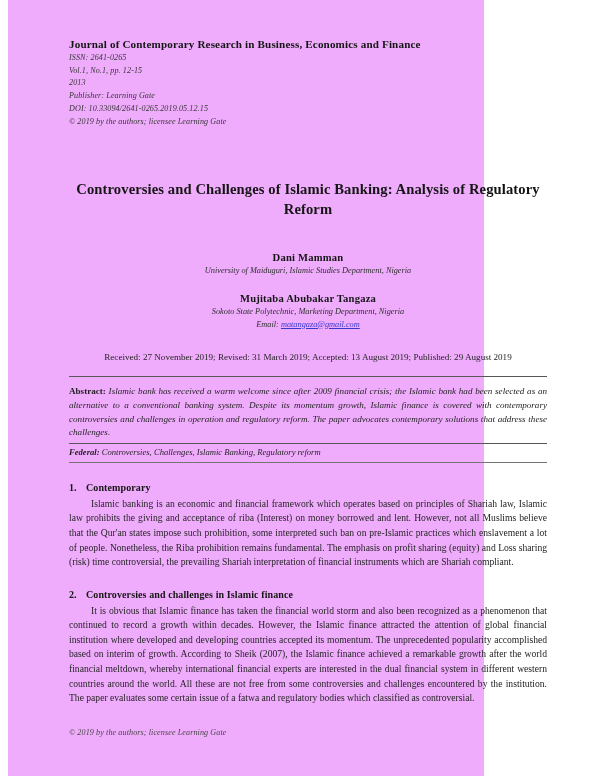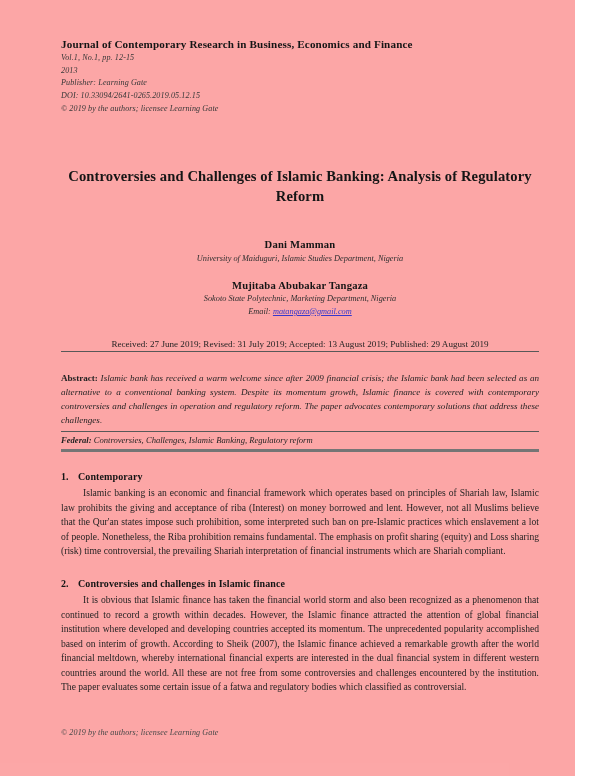--- a/index.html
+++ b/index.html
@@ -12,25 +12,25 @@
     height: 776px;
     font-family: "Liberation Serif", "DejaVu Serif", serif;
     color: #1c1c1c;
     position: relative;
     overflow: hidden;
     -webkit-font-smoothing: antialiased;
   }
 
   .page {
     position: absolute;
-    left: 0; top: 0;
-    width: 575px;
+    left: 8px; top: 0;
+    width: 476px;
     height: 776px;
     
-    background: #fca5a5;
+    background: #f0abfc;
   }
 
   .content {
     position: absolute;
     left: 61px;
     top: 0;
     width: 478px;
   }
 
   
@@ -105,23 +105,24 @@
     margin-top: 20px;
     text-align: center;
     font-size: 9.1px;
     color: #1c1c1c;
     line-height: 1.4;
   }
   .dates b { font-weight: normal; }
 
   
   .abstract-box {
+    margin-top: 12px;
     border-top: 1px solid #555;
-    border-bottom: 3px solid #737373;
-    padding: 20px 0 3px 0;
+    border-bottom: 1px solid #737373;
+    padding: 8px 0 3px 0;
   }
   .abstract-text {
     font-style: italic;
     font-size: 9.1px;
     line-height: 1.53;
     text-align: justify;
     color: #1c1c1c;
   }
   .abstract-text .lead {
     font-style: normal;
@@ -187,20 +188,21 @@
   }
 </style>
 </head>
 <body>
 
 <div class="page">
   <div class="content">
 
     <div class="masthead">
       <div class="journal-title">Journal of Contemporary Research in Business, Economics and Finance</div>
+      <div class="masthead-line">ISSN: 2641-0265</div>
       <div class="masthead-line">Vol.1, No.1, pp. 12-15</div>
       <div class="masthead-line">2013</div>
       <div class="masthead-line">Publisher: Learning Gate</div>
       <div class="masthead-line">DOI: 10.33094/2641-0265.2019.05.12.15</div>
       <div class="masthead-line">© 2019 by the authors; licensee Learning Gate</div>
     </div>
 
     <div class="paper-title">Controversies and Challenges of Islamic Banking: Analysis of Regulatory Reform</div>
 
     <div class="authors">
@@ -216,21 +218,21 @@
         <div class="author-affil">Sokoto State Polytechnic, Marketing Department, Nigeria</div>
         <div class="author-email">
           <span>Email:</span>
           <span class="email-link">matangaza@gmail.com</span>
         </div>
       </div>
 
     </div>
 
     <div class="dates">
-      <b>Received:</b><span> 27 June 2019; </span><b>Revised:</b><span> 31 July 2019; </span><b>Accepted:</b><span> 13 August 2019; </span><b>Published:</b><span> 29 August 2019</span>
+      <b>Received:</b><span> 27 November 2019; </span><b>Revised:</b><span> 31 March 2019; </span><b>Accepted:</b><span> 13 August 2019; </span><b>Published:</b><span> 29 August 2019</span>
     </div>
 
     <div class="abstract-box">
       <div class="abstract-text">
         <span class="lead">Abstract:</span><span> Islamic bank has received a warm welcome since after 2009 financial crisis; the Islamic bank had been selected as an alternative to a conventional banking system. Despite its momentum growth, Islamic finance is covered with contemporary controversies and challenges in operation and regulatory reform. The paper advocates contemporary solutions that address these challenges.</span>
       </div>
       <div class="keywords-row">
         <span class="lead">Federal:</span><span> Controversies, Challenges, Islamic Banking, Regulatory reform</span>
       </div>
     </div>

